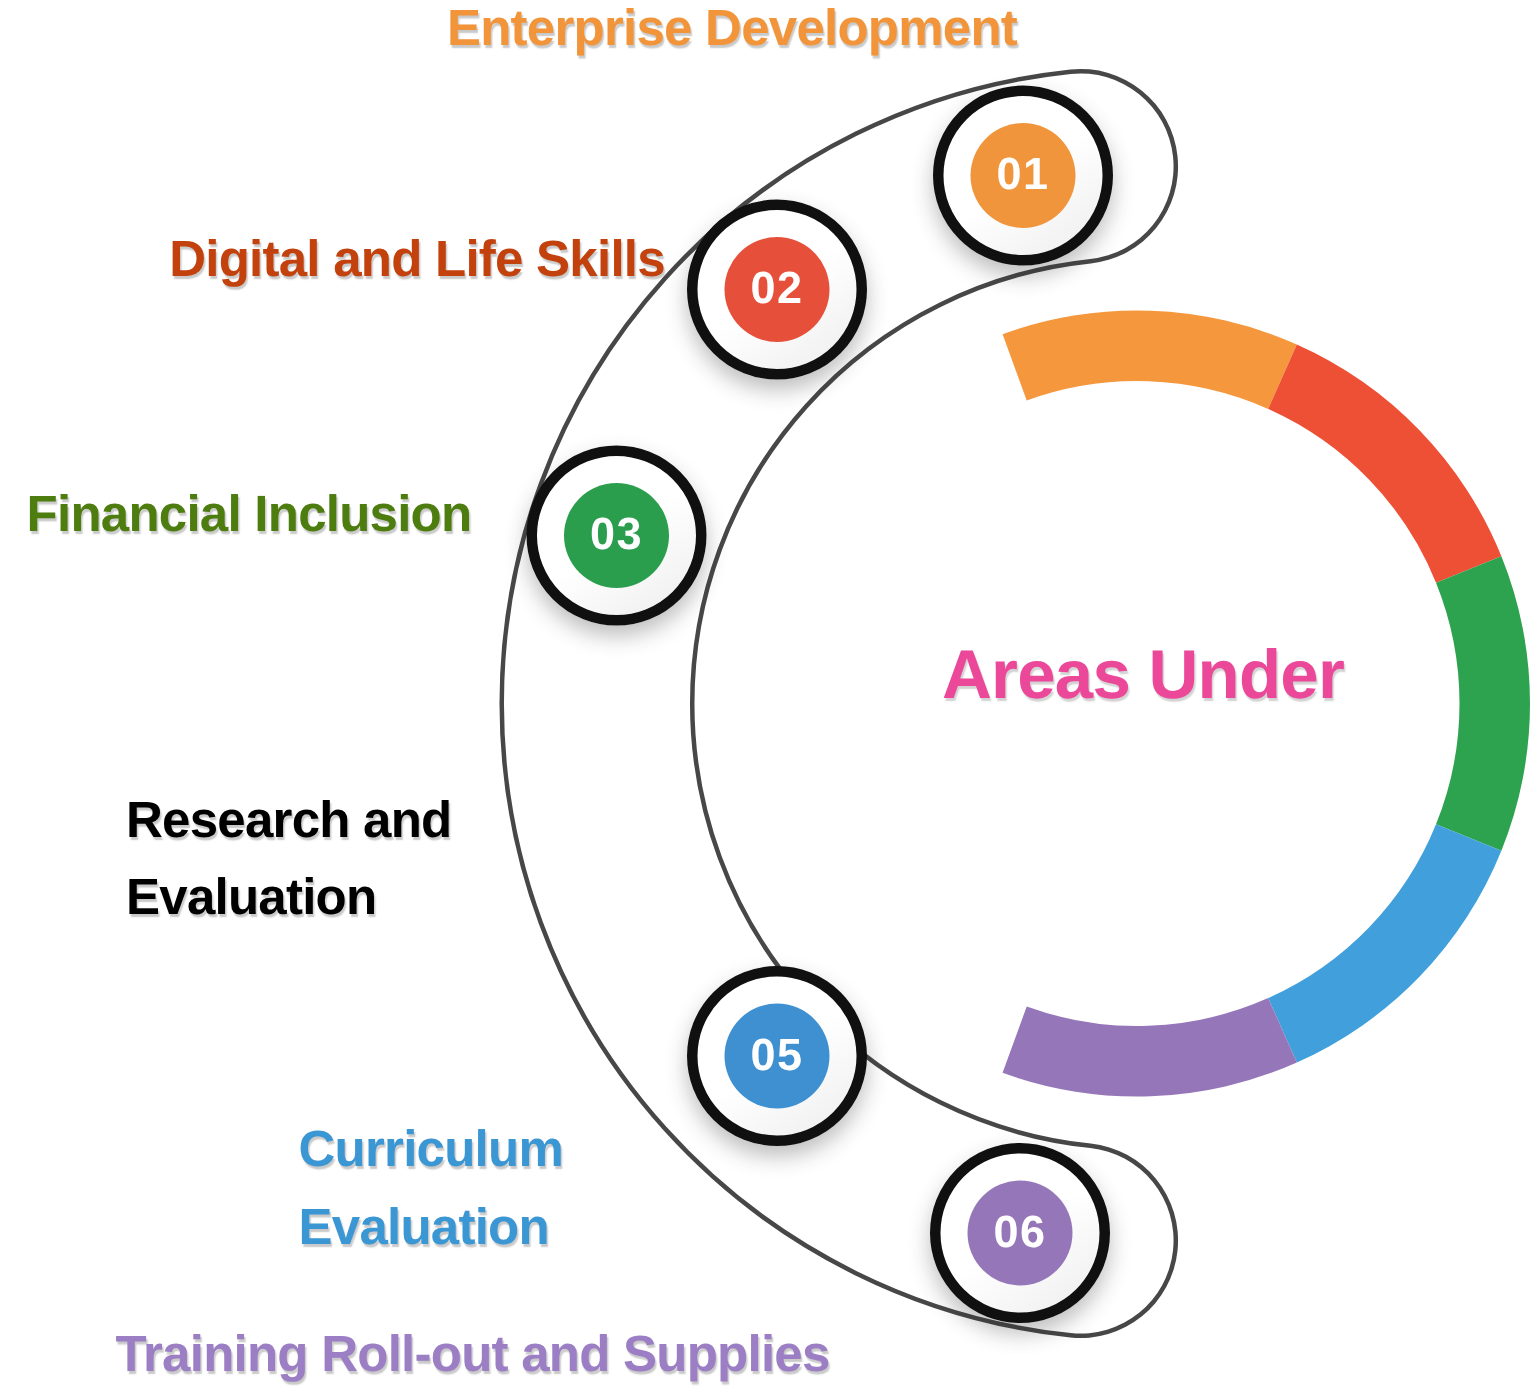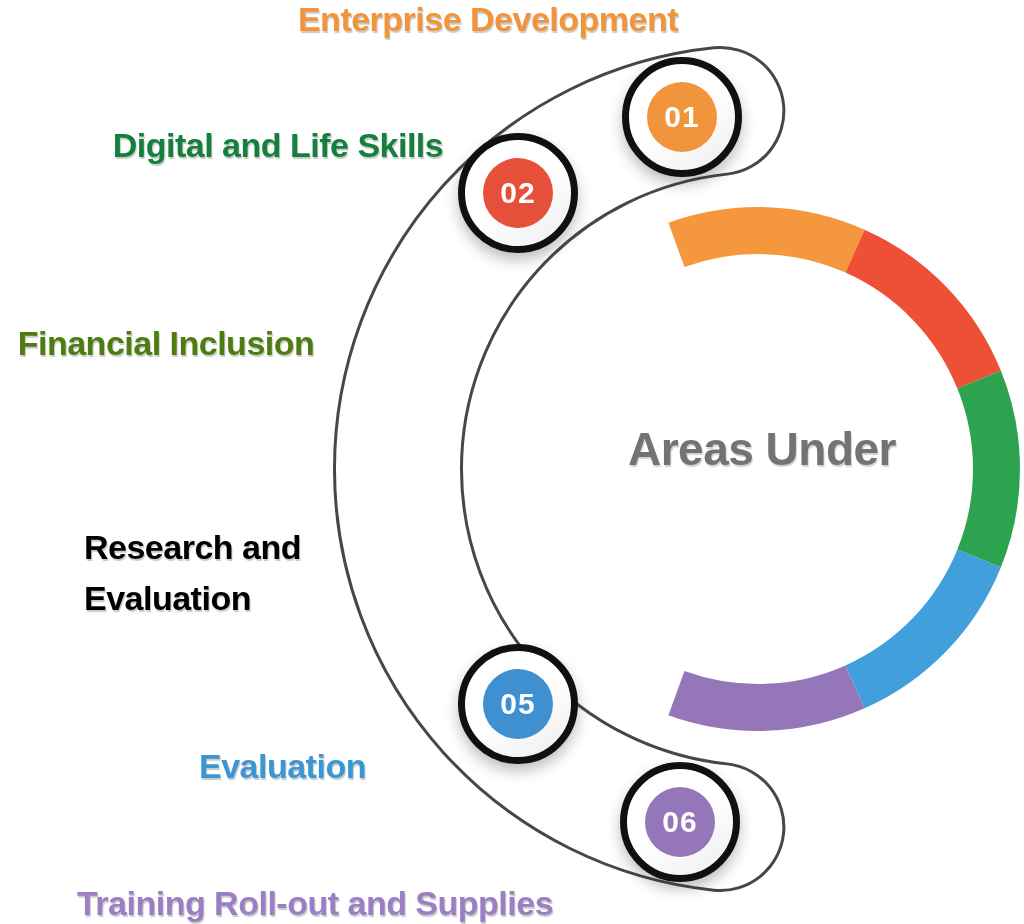--- a/index.html
+++ b/index.html
@@ -40,32 +40,32 @@
     position:absolute;
     font-weight:700;
     font-size:34px;
     letter-spacing:-0.5px;
     line-height:50px;
     white-space:nowrap;
     text-shadow:1px 2px 1px rgba(60,60,60,.28);
   }
   .lbl.centered{transform:translateX(-50%);text-align:center;}
   .lbl-enterprise{color:#F2943A;}
-  .lbl-digital{color:#15803d;}
+  .lbl-digital{color:#c2410c;margin-top:28px;}
   .lbl-financial{color:#4d7c0f;}
   .lbl-research{color:#000000;line-height:51px;}
   .lbl-curriculum{color:#3B96D4;line-height:52px;}
   .lbl-training{color:#9B7EC3;}
 
   .center-title{
     position:absolute;
     left:762px;top:424px;
     transform:translateX(-50%);
     text-align:center;
-    color:#737373;
+    color:#ec4899;
     font-size:46px;font-weight:700;
     line-height:50px;letter-spacing:-0.5px;
     white-space:nowrap;
     text-shadow:1px 2px 1px rgba(50,50,50,.22);
   }
 
   
   .seg-orange{fill:#F5973C;}
   .seg-red{fill:#EE5036;}
   .seg-green{fill:#2EA34F;}
@@ -92,39 +92,43 @@
       <path class="seg-purple" d="M 864.57 708.35 A 262 262 0 0 1 668.39 715.20 L 684.47 671.03 A 215 215 0 0 0 845.45 665.41 Z"></path>
     </g>
   </svg>
 
   <div class="node node-01" style="left:682px;top:117px;">
     <div class="node-core">01</div>
   </div>
   <div class="node node-02" style="left:518px;top:193px;">
     <div class="node-core">02</div>
   </div>
+  <div class="node node-03" style="left:411px;top:357px;">
+    <div class="node-core">03</div>
+  </div>
   <div class="node node-05" style="left:518px;top:704px;text-align:right;">
     <div class="node-core">05</div>
   </div>
   <div class="node node-06" style="left:680px;top:822px;">
     <div class="node-core">06</div>
   </div>
 
   <div class="lbl lbl-enterprise centered" style="left:488px;top:-6px;">Enterprise Development</div>
 
   <div class="lbl lbl-digital centered" style="left:278px;top:120px;">Digital and Life Skills</div>
 
   <div class="lbl lbl-financial centered" style="left:166px;top:318px;">Financial Inclusion</div>
 
   <div class="lbl lbl-research" style="left:84px;top:522px;">
     <span style="display:block">Research and</span>
     <span style="display:block">Evaluation</span>
   </div>
 
   <div class="lbl lbl-curriculum" style="left:199px;top:740px;">
+    <span style="display:block">Curriculum</span>
     <span style="display:block">Evaluation</span>
   </div>
 
   <div class="lbl lbl-training centered" style="left:315px;top:878px;">Training Roll-out and Supplies</div>
 
   <div class="center-title">
     <span style="display:block">Areas Under</span>
   </div>
 
 </div>

